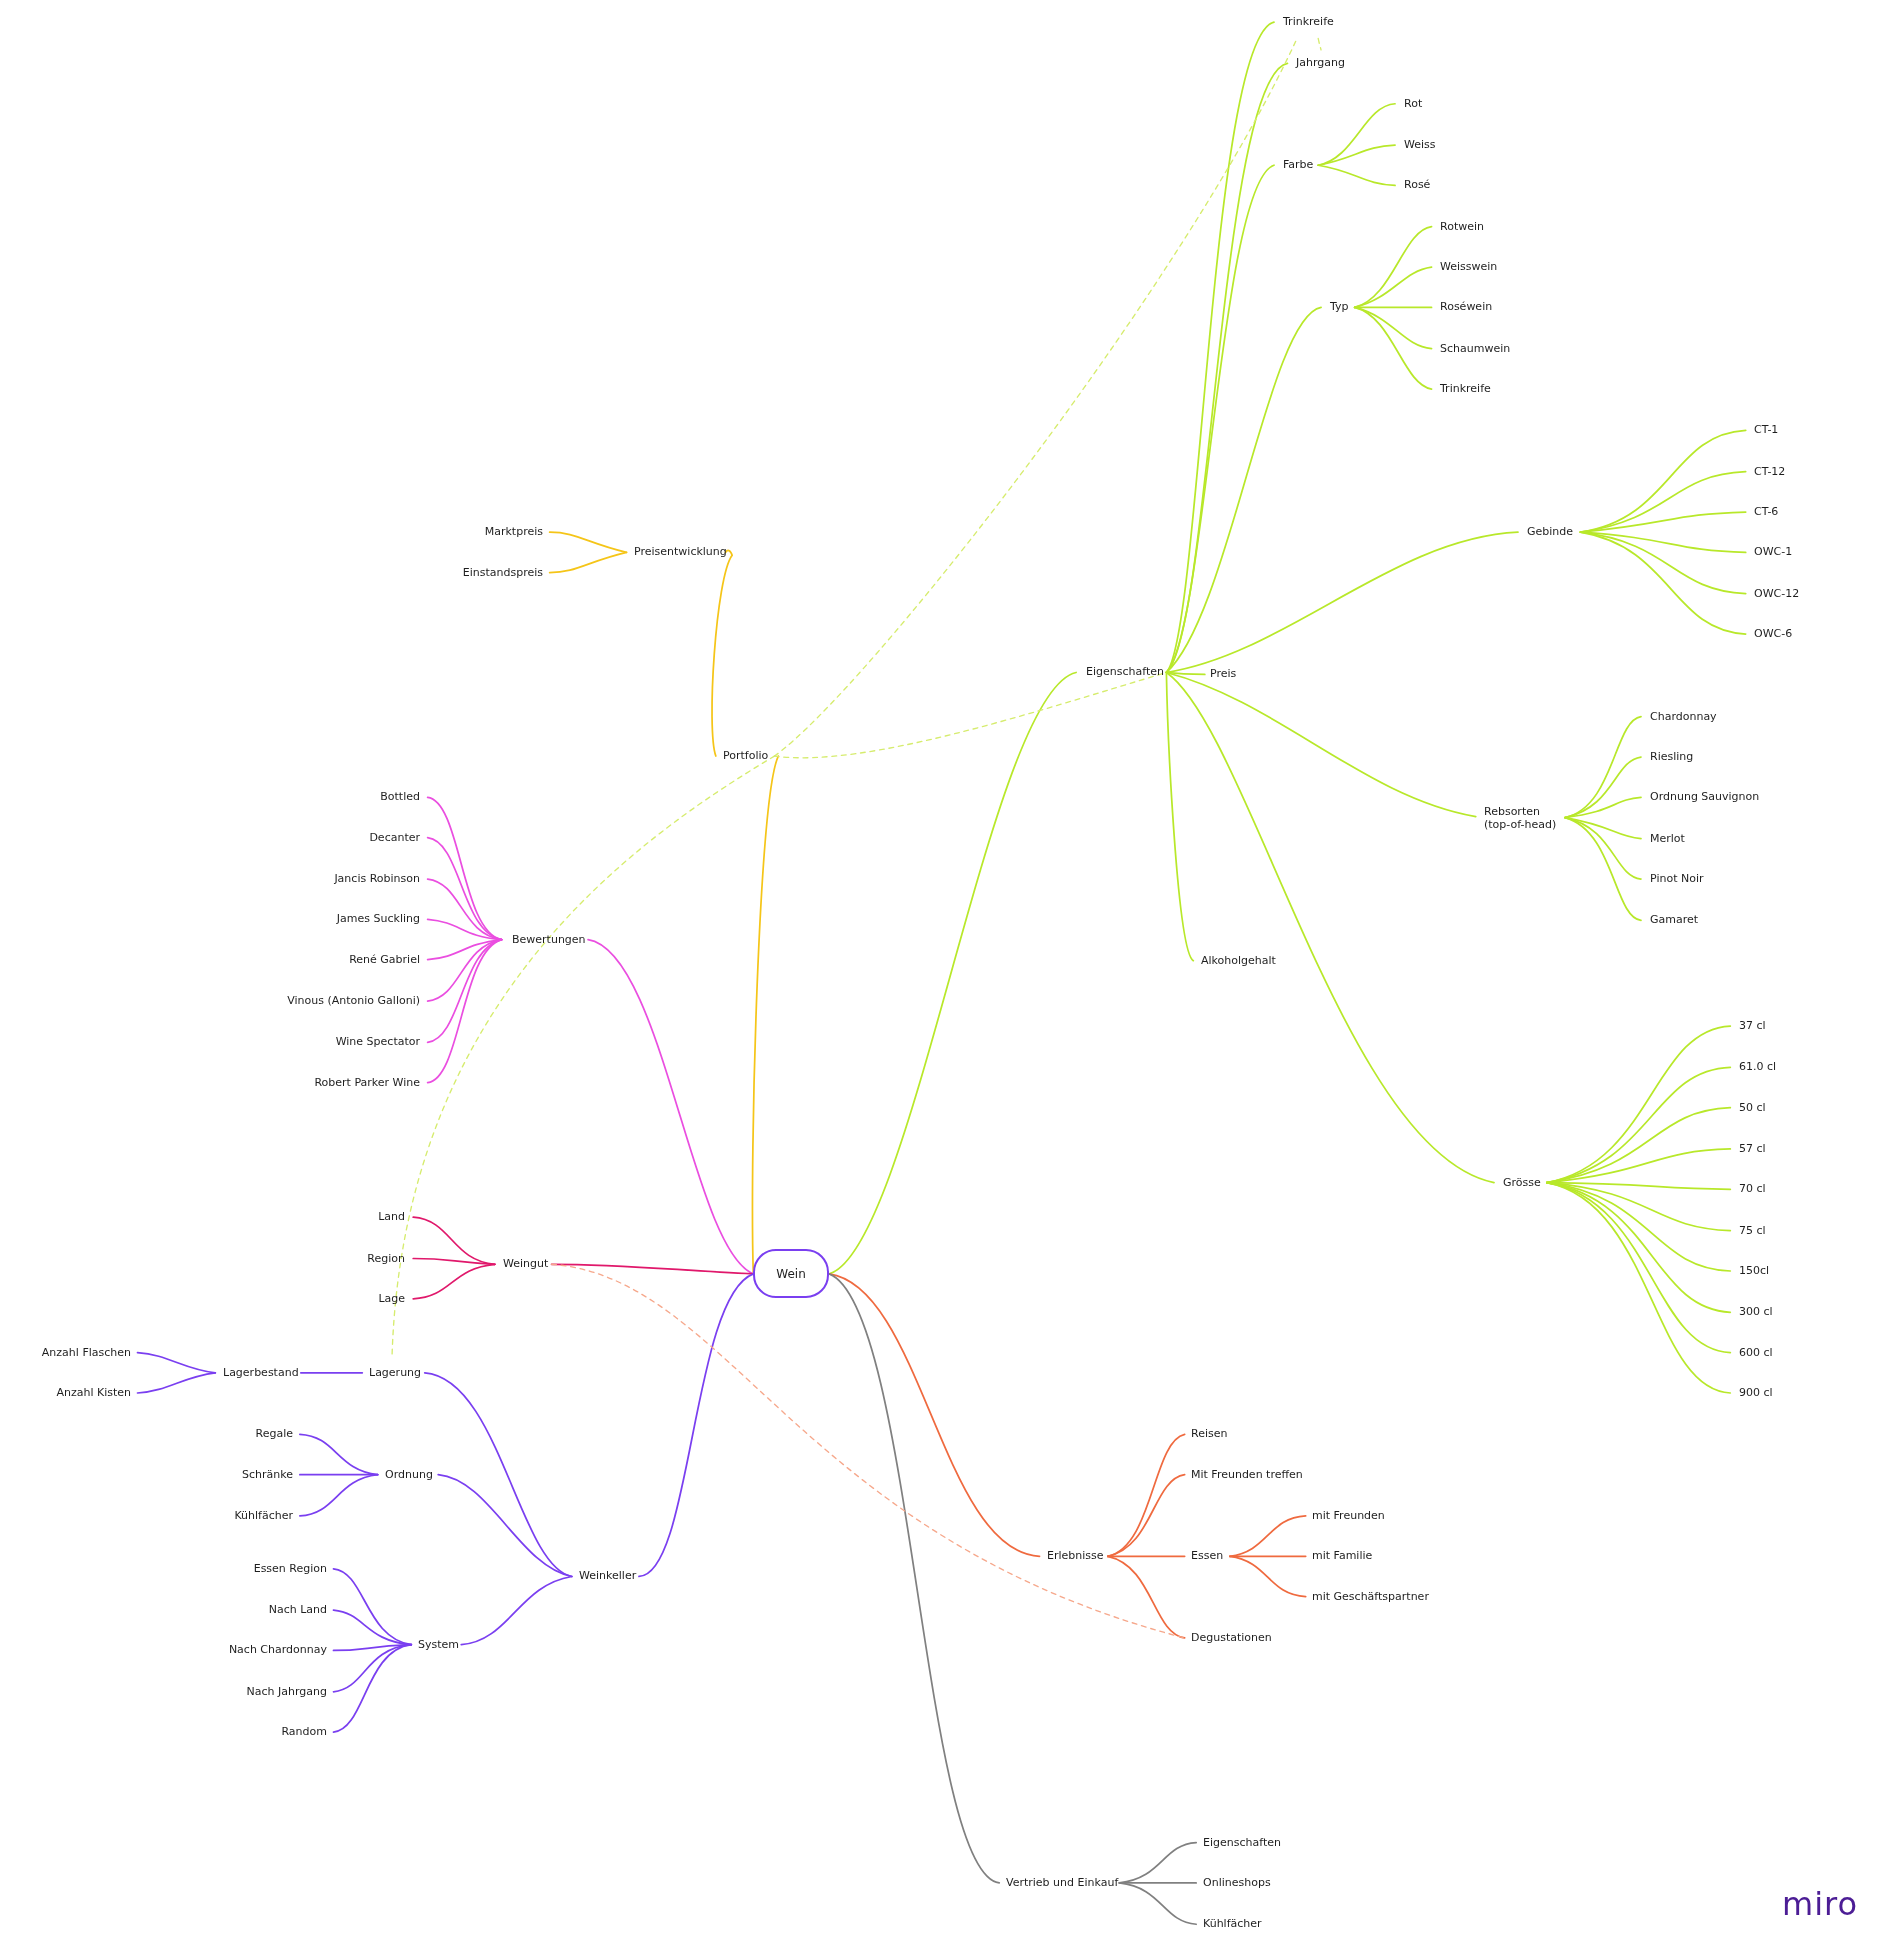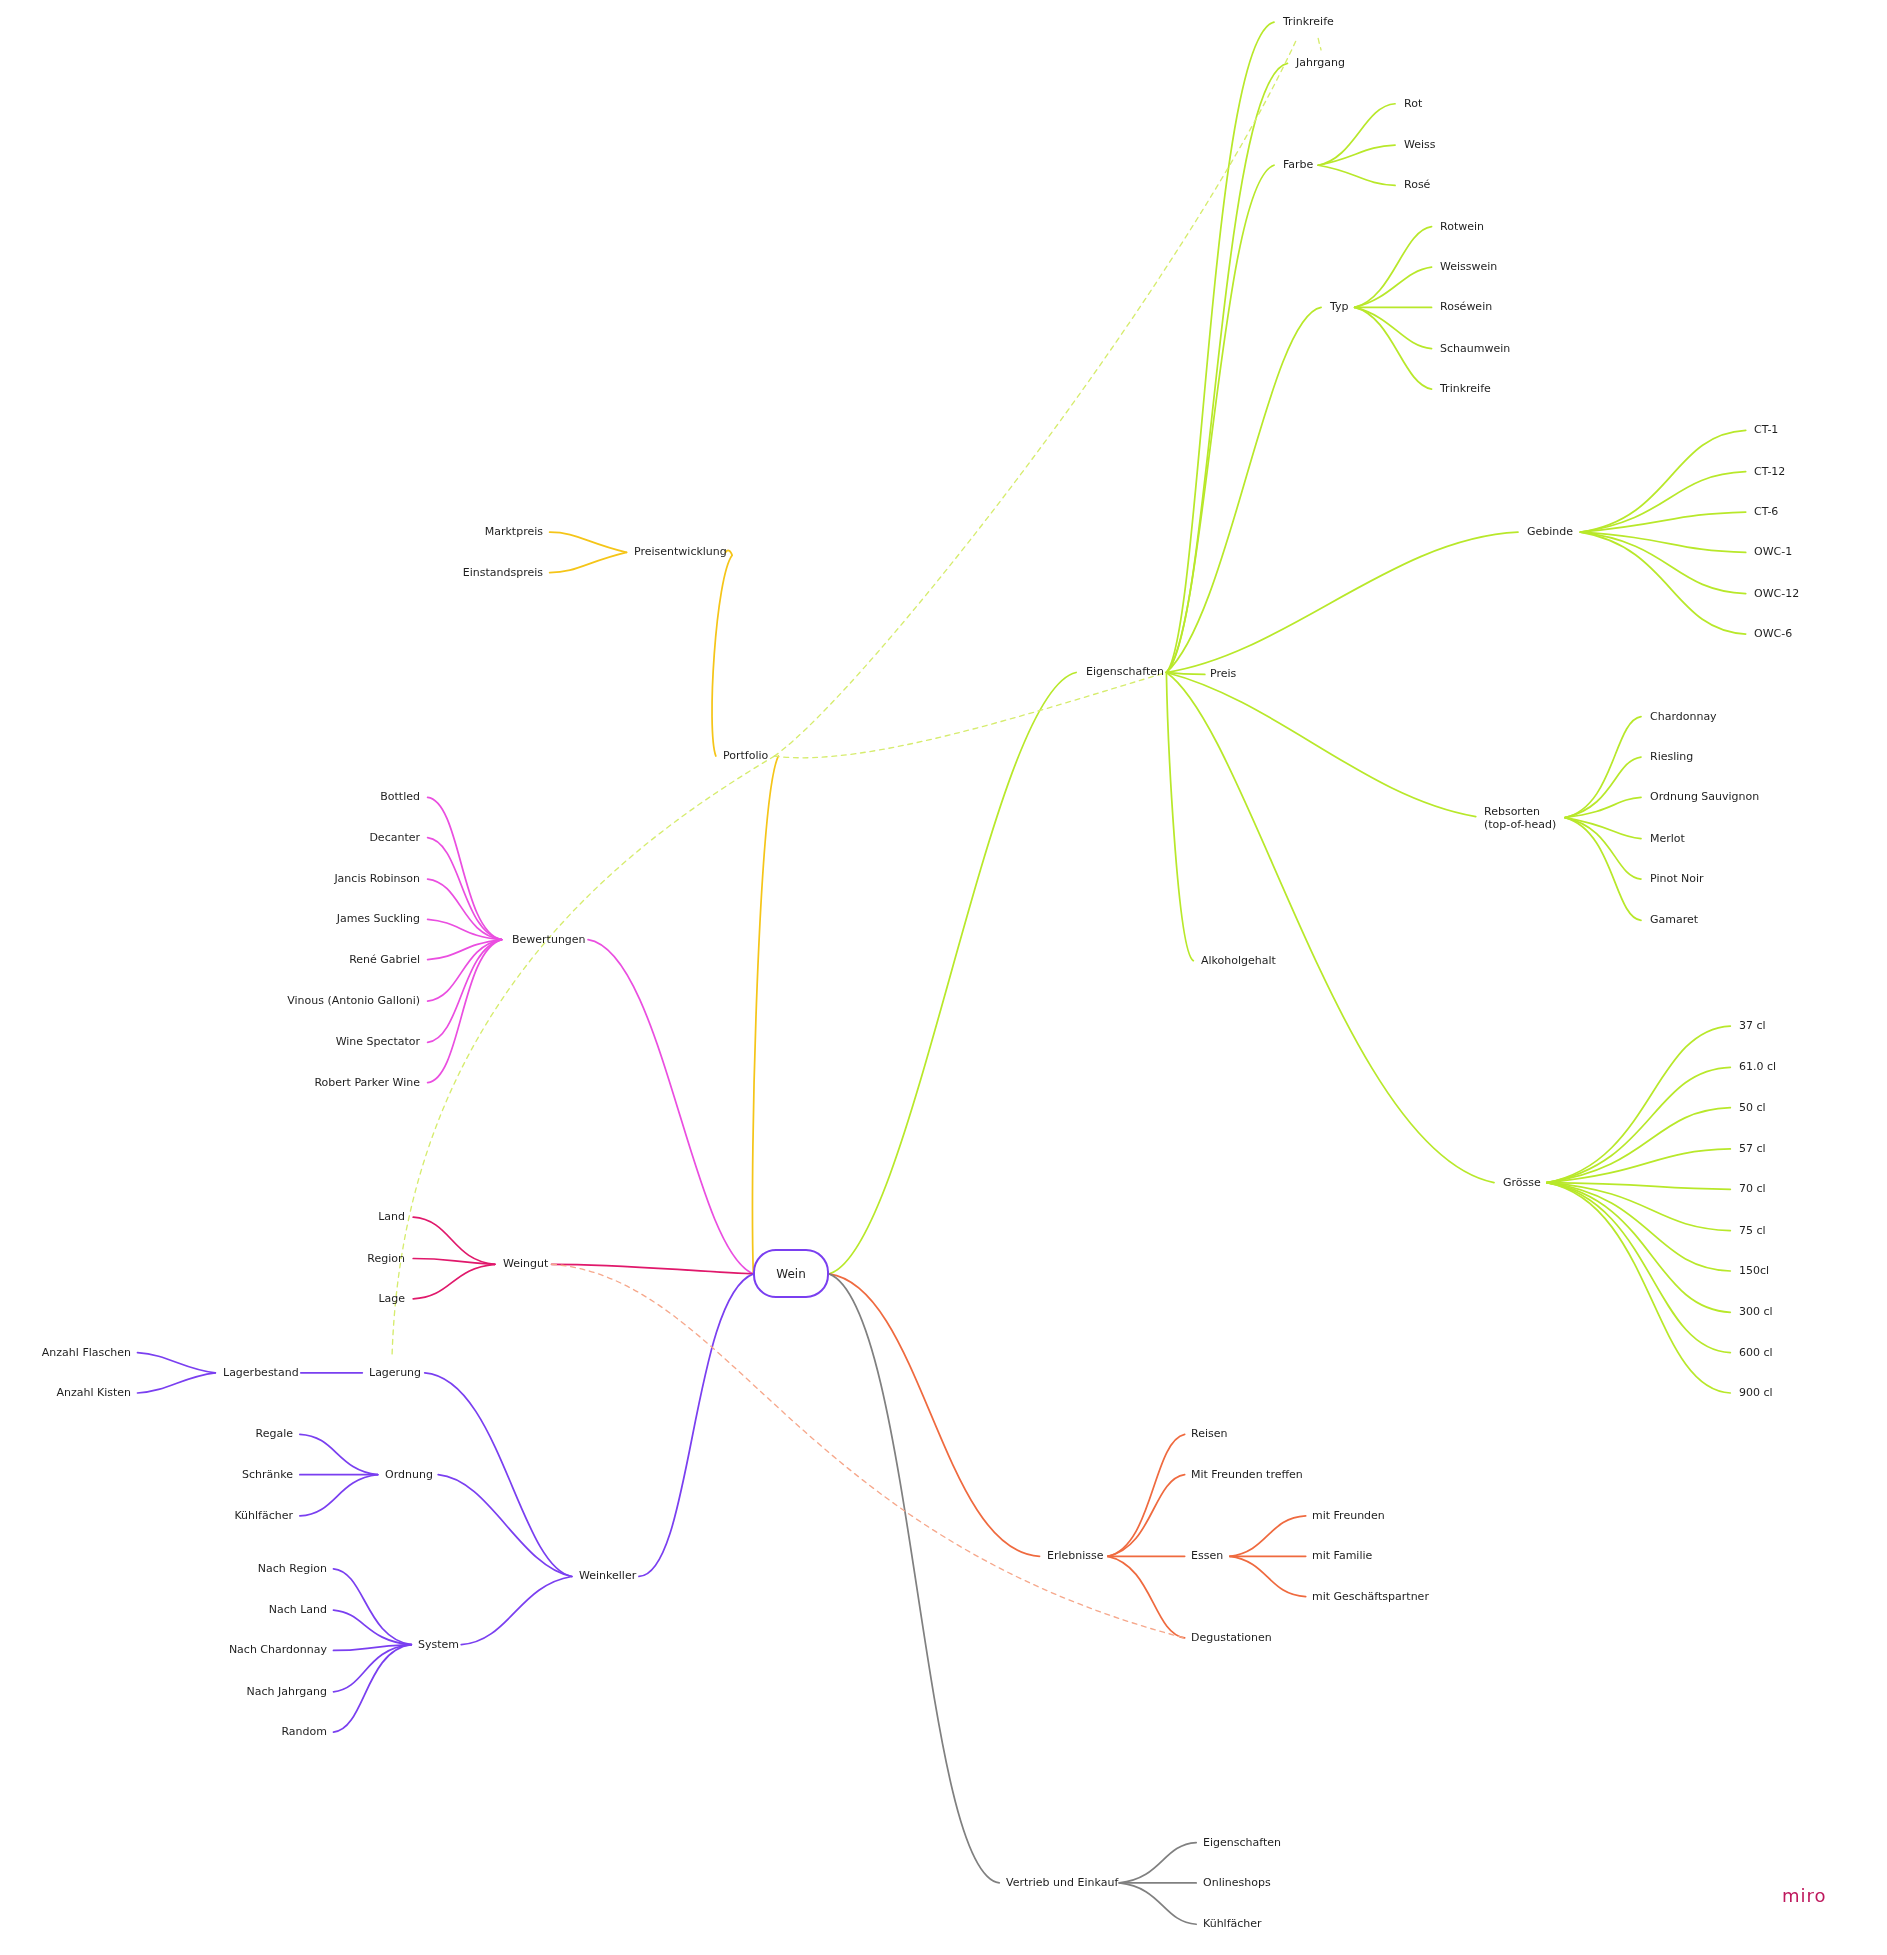--- a/index.html
+++ b/index.html
@@ -8,21 +8,21 @@
   #canvas { position:absolute; left:0; top:0; width:1888px; height:1955px; }
   #edges { position:absolute; left:0; top:0; width:1888px; height:1955px; pointer-events:none; }
   .node { position:absolute; font-size:11px; color:#1f1f1f; white-space:nowrap;
           line-height:13.4px; transform:translateY(-50%); }
   .node.right { transform:translate(-100%,-50%); text-align:right; }
   .node.multi { white-space:pre; }
   .root { position:absolute; left:753px; top:1249px; width:72px; height:45px;
           border:2.4px solid #7a3ff0; border-radius:23px; background:#fff;
           display:flex; align-items:center; justify-content:center;
           font-size:12px; color:#1f1f1f; }
-  .logo { position:absolute; left:1782px; top:1885px; font-size:18px; color:#be185d;
+  .logo { position:absolute; left:1782px; top:1885px; font-size:32px; color:#4c1d95;
           font-family:"DejaVu Sans","Liberation Sans",sans-serif; letter-spacing:1px; }
 </style>
 </head>
 <body>
 
 <div id="canvas">
 
 <svg id="edges" width="1888" height="1955" viewBox="0 0 1965 2035" fill="none" stroke-width="1.8" stroke-linecap="round">
 
   <g stroke="#b8e82a">
@@ -222,21 +222,21 @@
 <div class="node" style="left:223px;top:1373px">Lagerbestand</div>
 <div class="node right" style="left:131px;top:1353px">Anzahl Flaschen</div>
 <div class="node right" style="left:131px;top:1393px">Anzahl Kisten</div>
 
 <div class="node" style="left:385px;top:1475px">Ordnung</div>
 <div class="node right" style="left:293px;top:1434px">Regale</div>
 <div class="node right" style="left:293px;top:1475px">Schränke</div>
 <div class="node right" style="left:293px;top:1516px">Kühlfächer</div>
 
 <div class="node" style="left:418px;top:1645px">System</div>
-<div class="node right" style="left:327px;top:1569px">Nach Region</div>
+<div class="node right" style="left:327px;top:1569px">Essen Region</div>
 <div class="node right" style="left:327px;top:1610px">Nach Land</div>
 <div class="node right" style="left:327px;top:1650px">Nach Chardonnay</div>
 <div class="node right" style="left:327px;top:1692px">Nach Jahrgang</div>
 <div class="node right" style="left:327px;top:1732px">Random</div>
 
 <div class="node" style="left:1047px;top:1556px">Erlebnisse</div>
 <div class="node" style="left:1191px;top:1434px">Reisen</div>
 <div class="node" style="left:1191px;top:1475px">Mit Freunden treffen</div>
 <div class="node" style="left:1191px;top:1556px">Essen</div>
 <div class="node" style="left:1312px;top:1516px">mit Freunden</div>

